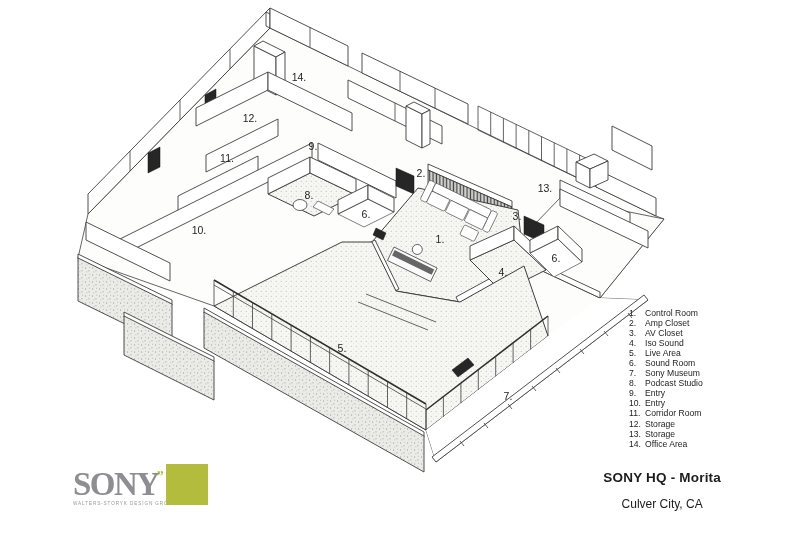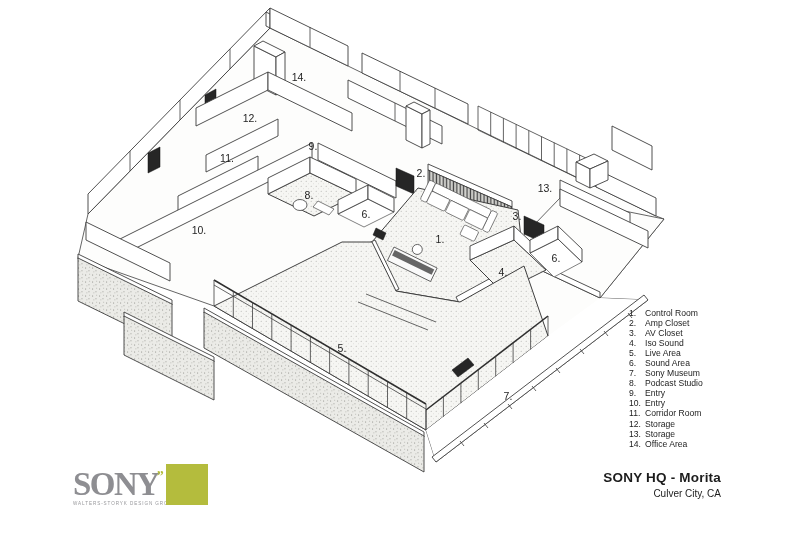--- a/index.html
+++ b/index.html
@@ -15,23 +15,23 @@
   .floor-st{fill:url(#stipple);stroke:#3f3f3f;stroke-width:1;}
   .floor-wh{fill:#fdfdfc;stroke:#3d3d3d;stroke-width:.8;}
   .spk{fill:url(#speckle);stroke:#3d3d3d;stroke-width:.9;}
   .plan-label{font-family:"Liberation Sans",sans-serif;font-size:10.5px;fill:#1e1e1e;}
   
   #legend{position:absolute;left:629px;top:308px;width:150px;color:#1c1c1c;}
   .legend-row{display:flex;font-size:8.6px;line-height:10.05px;}
   .legend-num{width:16px;flex:0 0 16px;}
   .legend-label{flex:1;}
   
-  #title-block{position:absolute;right:79px;top:470px;text-align:right;color:#1c1c1c;}
+  #title-block{position:absolute;right:79px;top:470px;text-align:center;color:#1c1c1c;}
   #title-main{font-size:13.5px;font-weight:bold;letter-spacing:.2px;}
-  #title-sub{font-size:10px;margin-top:3px;}
+  #title-sub{font-size:12px;margin-top:12px;}
   
   #logo{position:absolute;left:73px;top:462px;display:flex;align-items:flex-start;}
   #logo-text{width:88px;}
   #logo-wordmark{font-family:"Liberation Serif",serif;font-weight:600;font-size:33px;
                  line-height:30px;color:#8e8e92;letter-spacing:-1.5px;}
   #logo-wordmark .gmark{color:#b4bc3d;font-size:14px;vertical-align:14px;margin-left:-2px;}
   #logo-tagline{font-size:4.6px;letter-spacing:.92px;color:#97979b;margin-top:2px;white-space:nowrap;}
   #logo-accent{width:42px;height:41px;margin-left:5px;margin-top:2px;}
 </style>
 </head>
@@ -246,21 +246,21 @@
       <div class="legend-row">
         <span class="legend-num">4.</span>
         <span class="legend-label">Iso Sound</span>
       </div>
       <div class="legend-row">
         <span class="legend-num">5.</span>
         <span class="legend-label">Live Area</span>
       </div>
       <div class="legend-row">
         <span class="legend-num">6.</span>
-        <span class="legend-label">Sound Area</span>
+        <span class="legend-label">Sound Room</span>
       </div>
       <div class="legend-row">
         <span class="legend-num">7.</span>
         <span class="legend-label">Sony Museum</span>
       </div>
       <div class="legend-row">
         <span class="legend-num">8.</span>
         <span class="legend-label">Podcast Studio</span>
       </div>
       <div class="legend-row">

